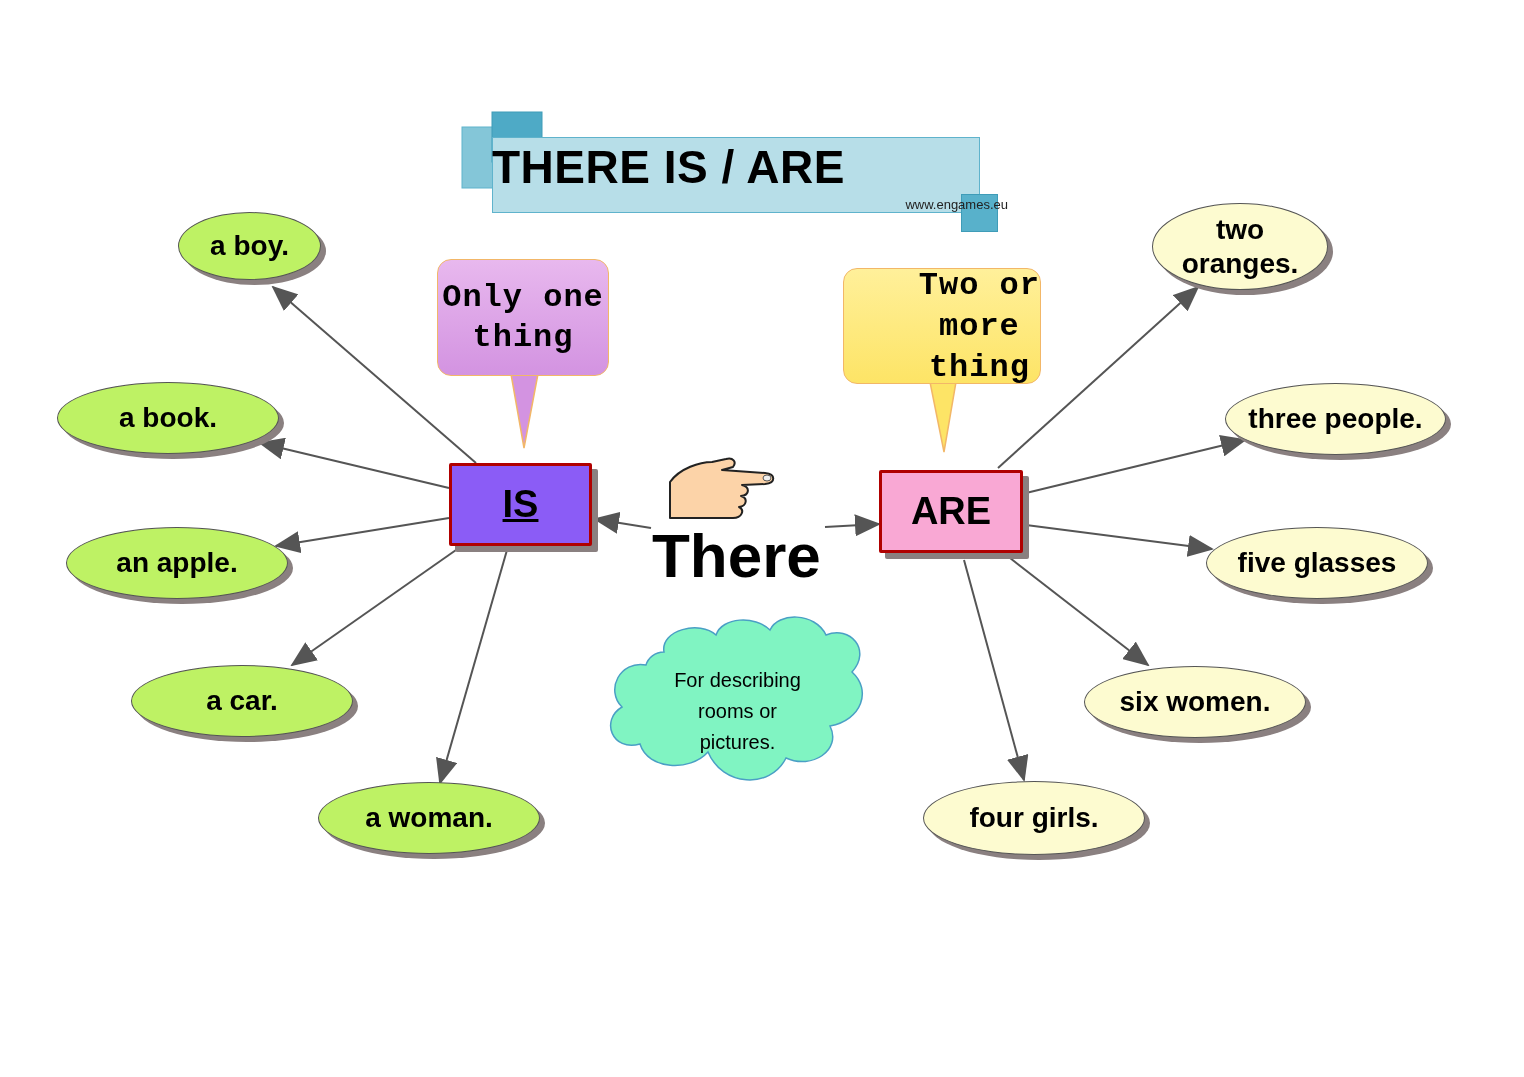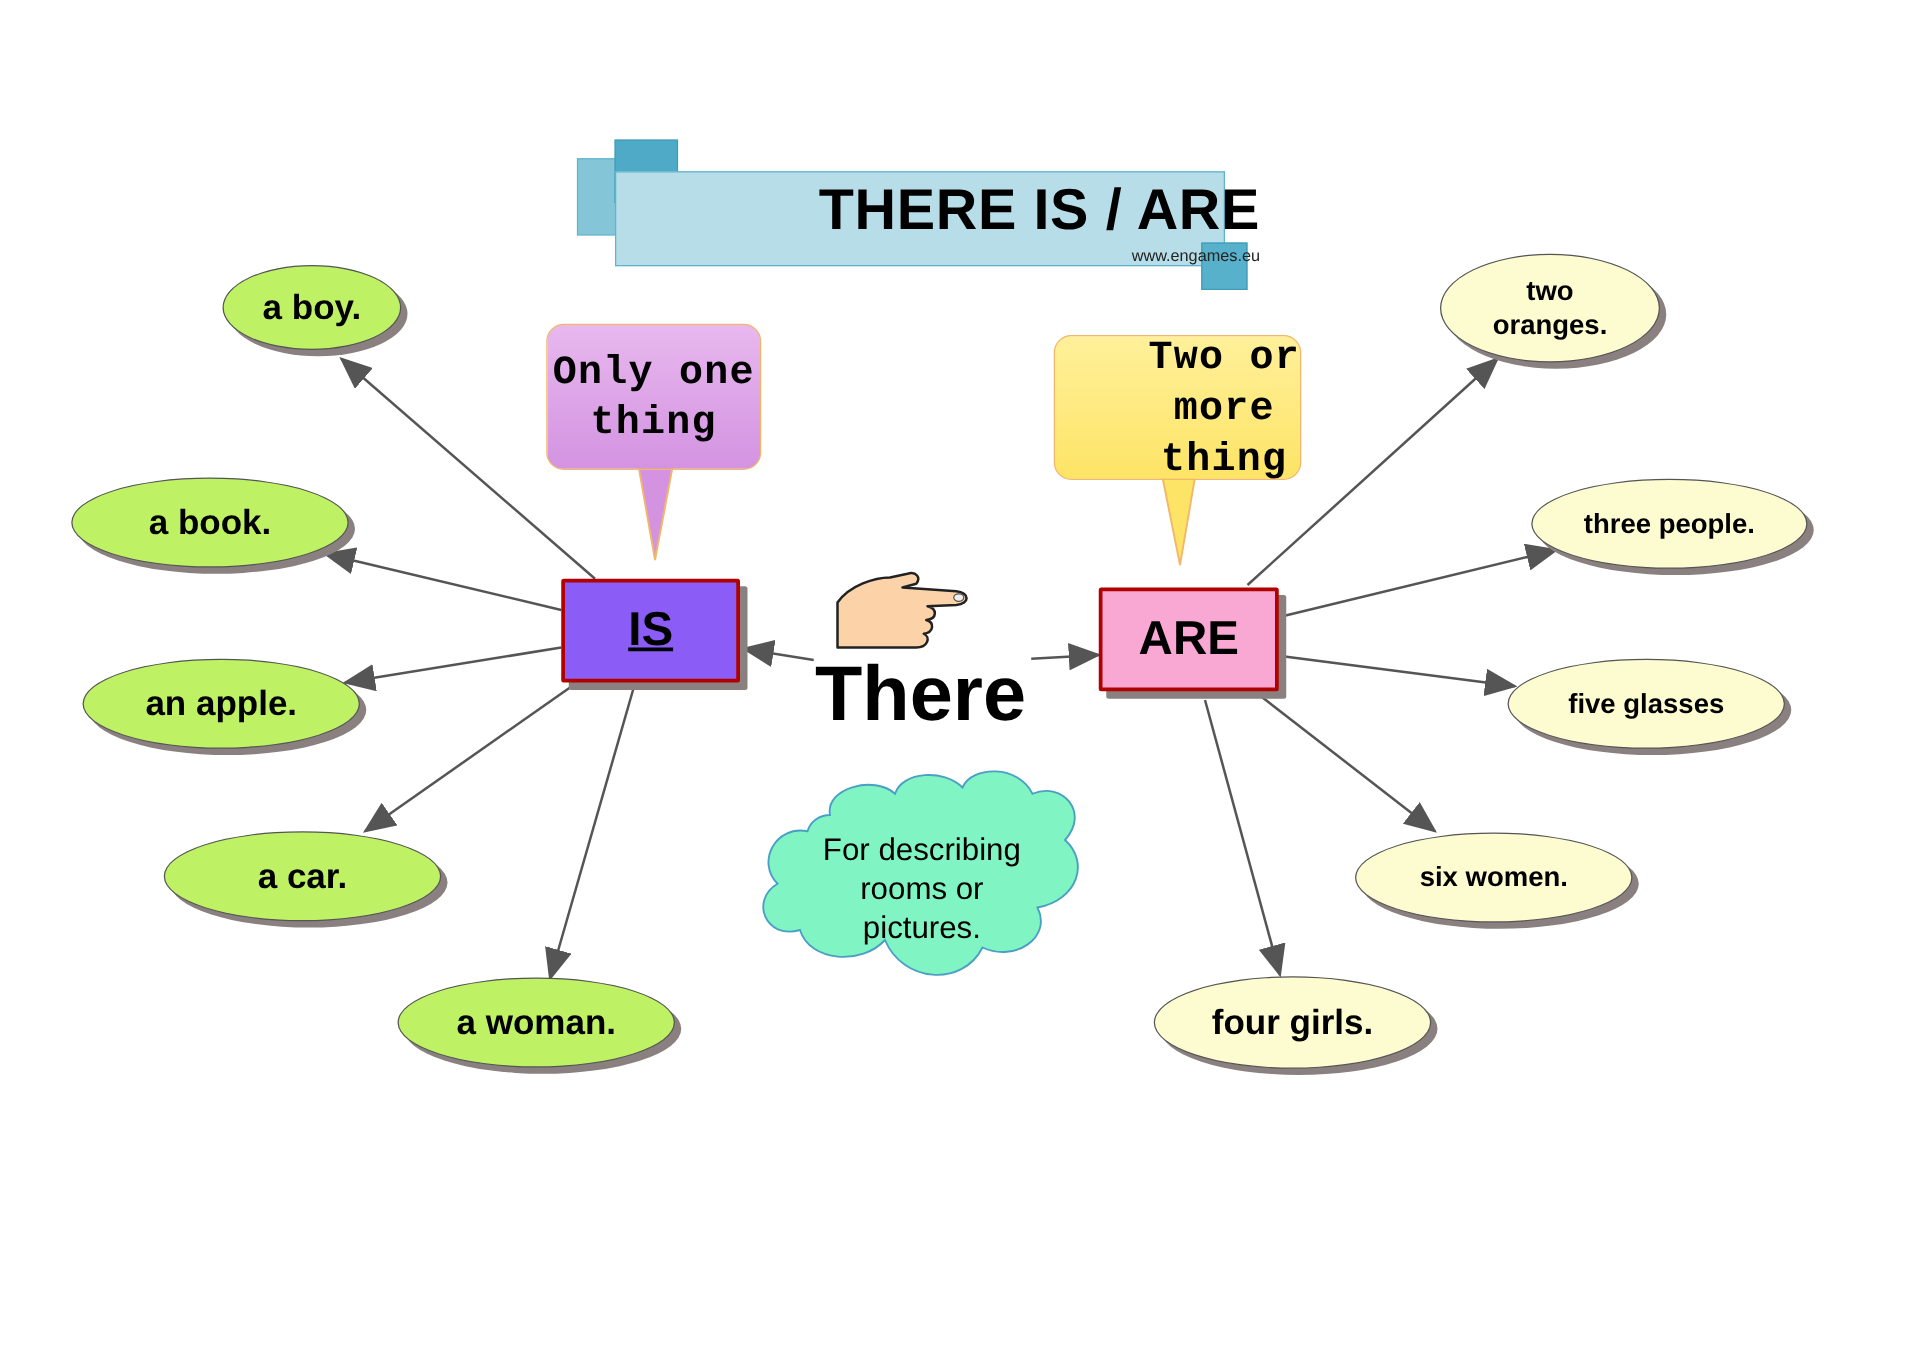--- a/index.html
+++ b/index.html
@@ -2,36 +2,36 @@
 <html><head>
 <meta charset="utf-8">
 <style>
   html, body { margin:0; padding:0; background:#ffffff; }
   body { width:1524px; height:1077px; position:relative; overflow:hidden; font-family:"Liberation Sans", sans-serif; }
   .abs { position:absolute; }
   svg.links { position:absolute; left:0; top:0; width:1524px; height:1077px; }
   
   .sq { position:absolute; }
   .banner { position:absolute; left:492px; top:137px; width:488px; height:76px; background:#b7dee8; border:1px solid #5fb3cc; box-sizing:border-box; }
-  .banner-title { position:absolute; left:492px; top:140px; width:516px; text-align:right; font-weight:bold; font-size:46px; color:#000; letter-spacing:0.5px; }
+  .banner-title { position:absolute; left:492px; top:140px; width:516px; text-align:left; font-weight:bold; font-size:46px; color:#000; letter-spacing:0.5px; }
   .banner-sub { position:absolute; left:492px; top:197px; width:516px; text-align:right; font-size:13px; color:#222; }
   
   .ell { position:absolute; border-radius:50%; border:1.5px solid #555; box-sizing:border-box; display:flex; align-items:center; justify-content:center; text-align:center; font-weight:bold; color:#000; box-shadow:5px 5px 0 #8a8080; line-height:1.2; }
   .ell.purple { background:#bef264; font-size:28px; }
-  .ell.yellow { background:#fdfbd0; font-size:22px; }
+  .ell.yellow { background:#fdfbd0; font-size:28px; }
   
   .box { position:absolute; border:3px solid #b00000; box-sizing:border-box; display:flex; align-items:center; justify-content:center; font-weight:bold; font-size:38px; color:#000; box-shadow:6px 6px 0 #8a8080; border-radius:2px; }
   .box.is { background:#8b5cf6;text-decoration:underline; }
   .box.are { background:#f9a8d4; }
   
   .callout { position:absolute; border-radius:14px; box-sizing:border-box; display:flex; align-items:center; justify-content:center; text-align:center; font-weight:bold; font-size:32px; line-height:40px; color:#000; letter-spacing:1px;font-family:Liberation Mono, monospace; }
   .callout.pink { background:linear-gradient(#e8b8ee, #d393e1); border:1.5px solid #f2b768; }
   .callout.gold { background:linear-gradient(#fff09a, #fde466); border:1.5px solid #f2b768;justify-content:flex-end; }
   .there { position:absolute; left:652px; top:520px; font-weight:bold; font-size:62px; color:#000; }
-  .cloud-text { position:absolute; left:630px; top:665px; width:215px; text-align:center; font-size:25px; line-height:31px; color:#000; }
+  .cloud-text { position:absolute; left:630px; top:665px; width:215px; text-align:center; font-size:20px; line-height:31px; color:#000; }
 </style>
 </head>
 <body>
 
 <svg class="links" viewBox="0 0 1524 1077">
   <defs>
     <marker id="arr" markerWidth="12" markerHeight="10" refX="11" refY="5" orient="auto" markerUnits="userSpaceOnUse" viewBox="0 0 12 10">
       <path d="M0,0 L12,5 L0,10 z" fill="#555"></path>
     </marker>
     <marker id="arrB" markerWidth="26" markerHeight="22" refX="24" refY="11" orient="auto" markerUnits="userSpaceOnUse" viewBox="0 0 26 22">

